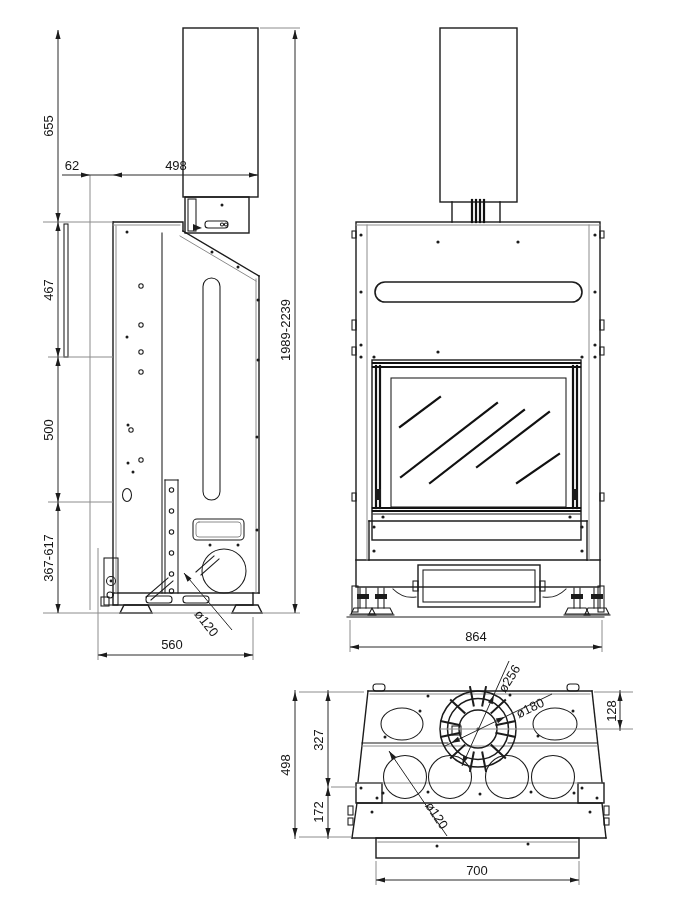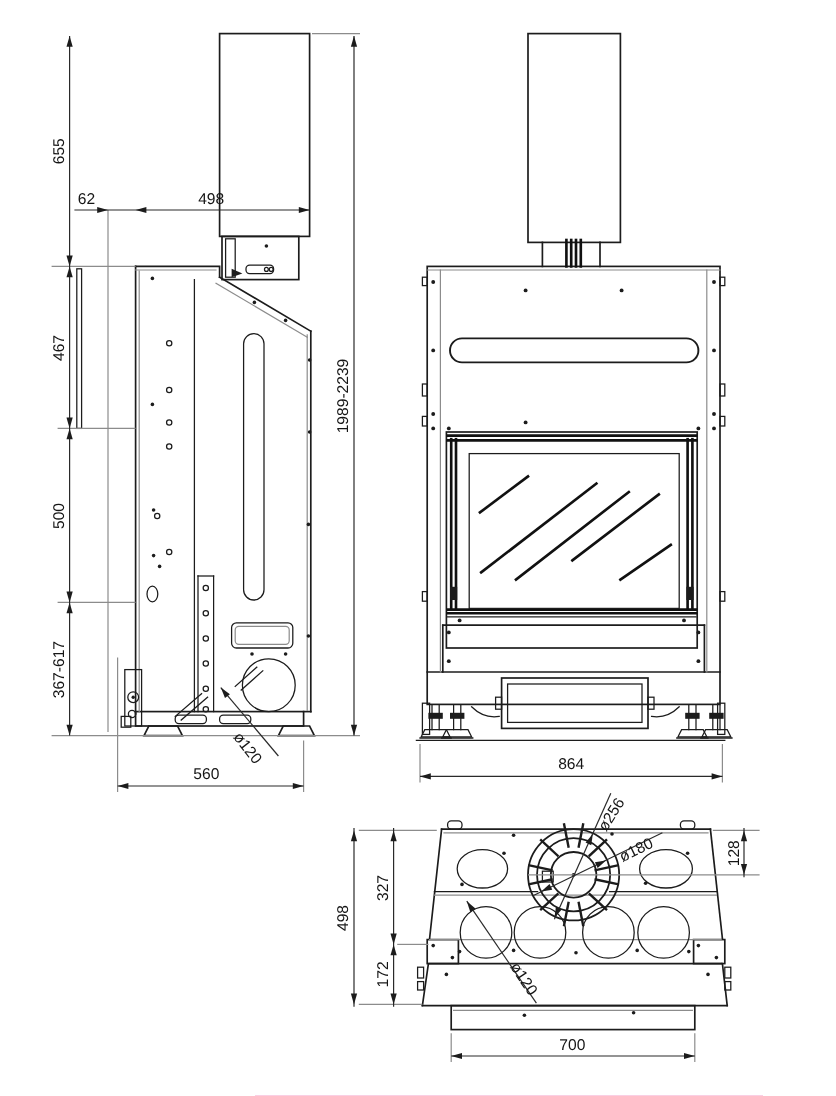--- a/index.html
+++ b/index.html
@@ -1,16 +1,16 @@
 <!DOCTYPE html>
 <html><head>
 <meta charset="utf-8">
 <style>
   html,body{margin:0;padding:0;background:#ffffff;}
-  .page{position:relative;width:697px;height:913px;background:#ec4899;overflow:hidden;}
+  .page{position:relative;width:697px;height:913px;background:#d946ef;overflow:hidden;}
   svg{display:block;}
   text{font-family:"Liberation Sans","DejaVu Sans",sans-serif;font-size:13px;fill:#151515;}
   .outline{stroke:#1c1c1c;stroke-width:1.4;fill:none;stroke-linecap:square;}
   .detail{stroke:#1c1c1c;stroke-width:1.05;fill:none;stroke-linecap:square;}
   .thick{stroke:#111;stroke-width:2.2;fill:none;stroke-linecap:square;}
   .thin{stroke:#8c8c8c;stroke-width:1;fill:none;}
   .dim{stroke:#2a2a2a;stroke-width:1;fill:none;}
   .dot{fill:#1c1c1c;stroke:none;}
   .arr{fill:#1c1c1c;stroke:none;}
 </style>

